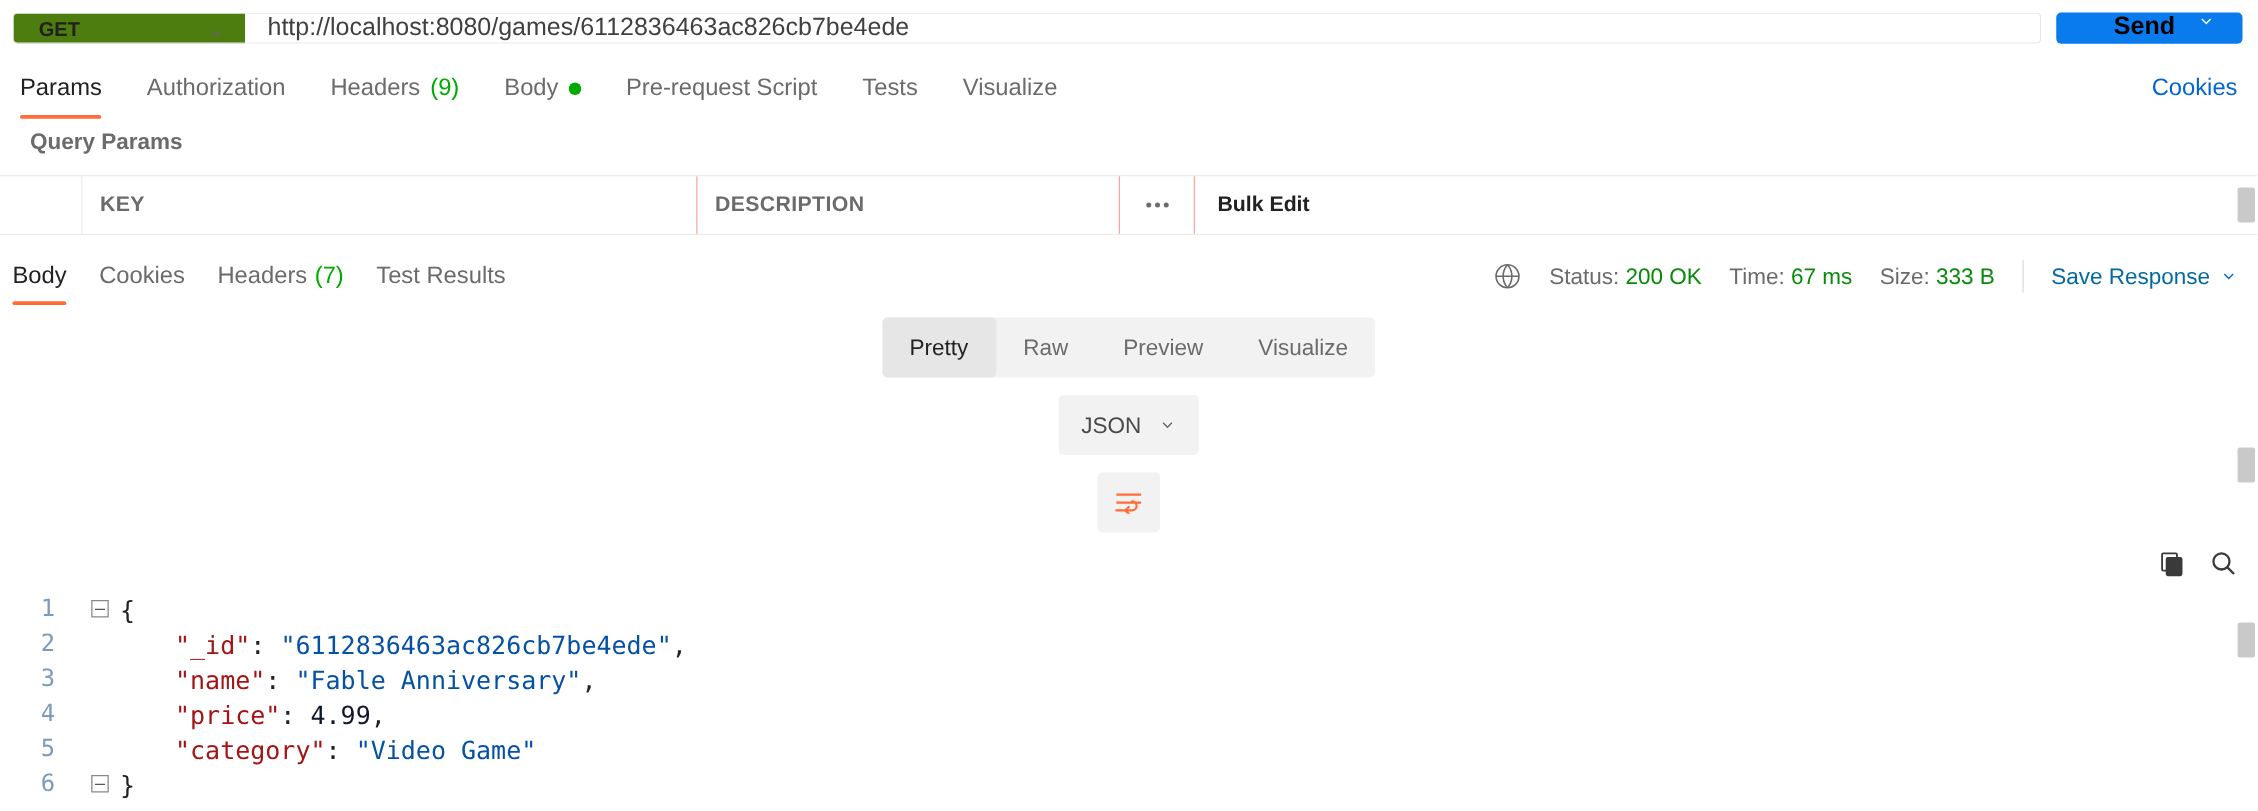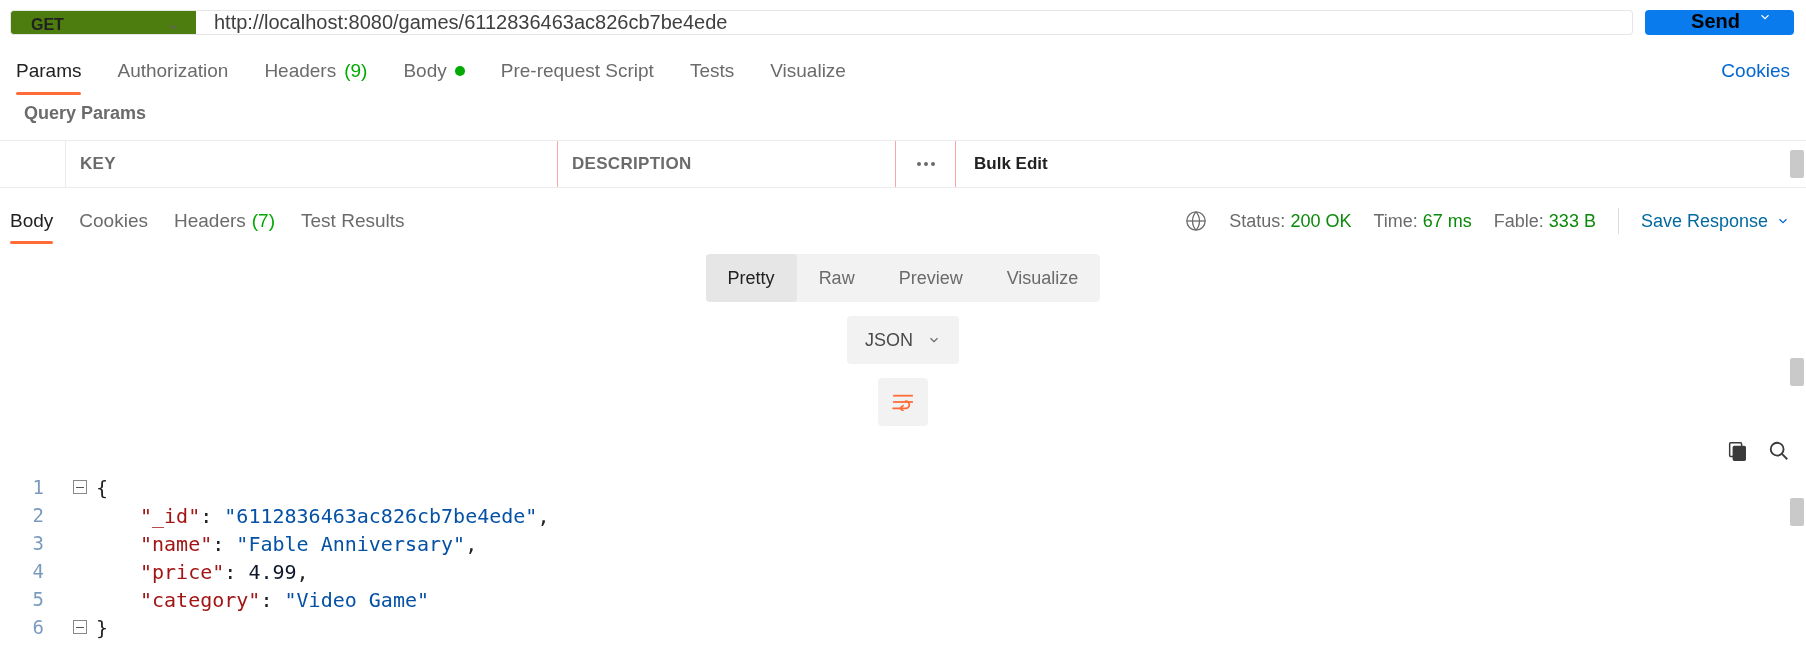--- a/index.html
+++ b/index.html
@@ -191,21 +191,21 @@
     </svg>
     <span>
       <span>Status:</span>
       <span class="val">200 OK</span>
     </span>
     <span>
       <span>Time:</span>
       <span class="val">67 ms</span>
     </span>
     <span>
-      <span>Fable:</span>
+      <span>Size:</span>
       <span class="val">333 B</span>
     </span>
     <div class="divider"></div>
     <div class="save-resp">
       <span>Save Response</span>
       <svg class="chevron-down" viewBox="0 0 24 24" style="width:14px;height:14px">
           <polyline points="6 9 12 15 18 9" style="stroke:#0265d2"></polyline>
         </svg>
     </div>
   </div>

